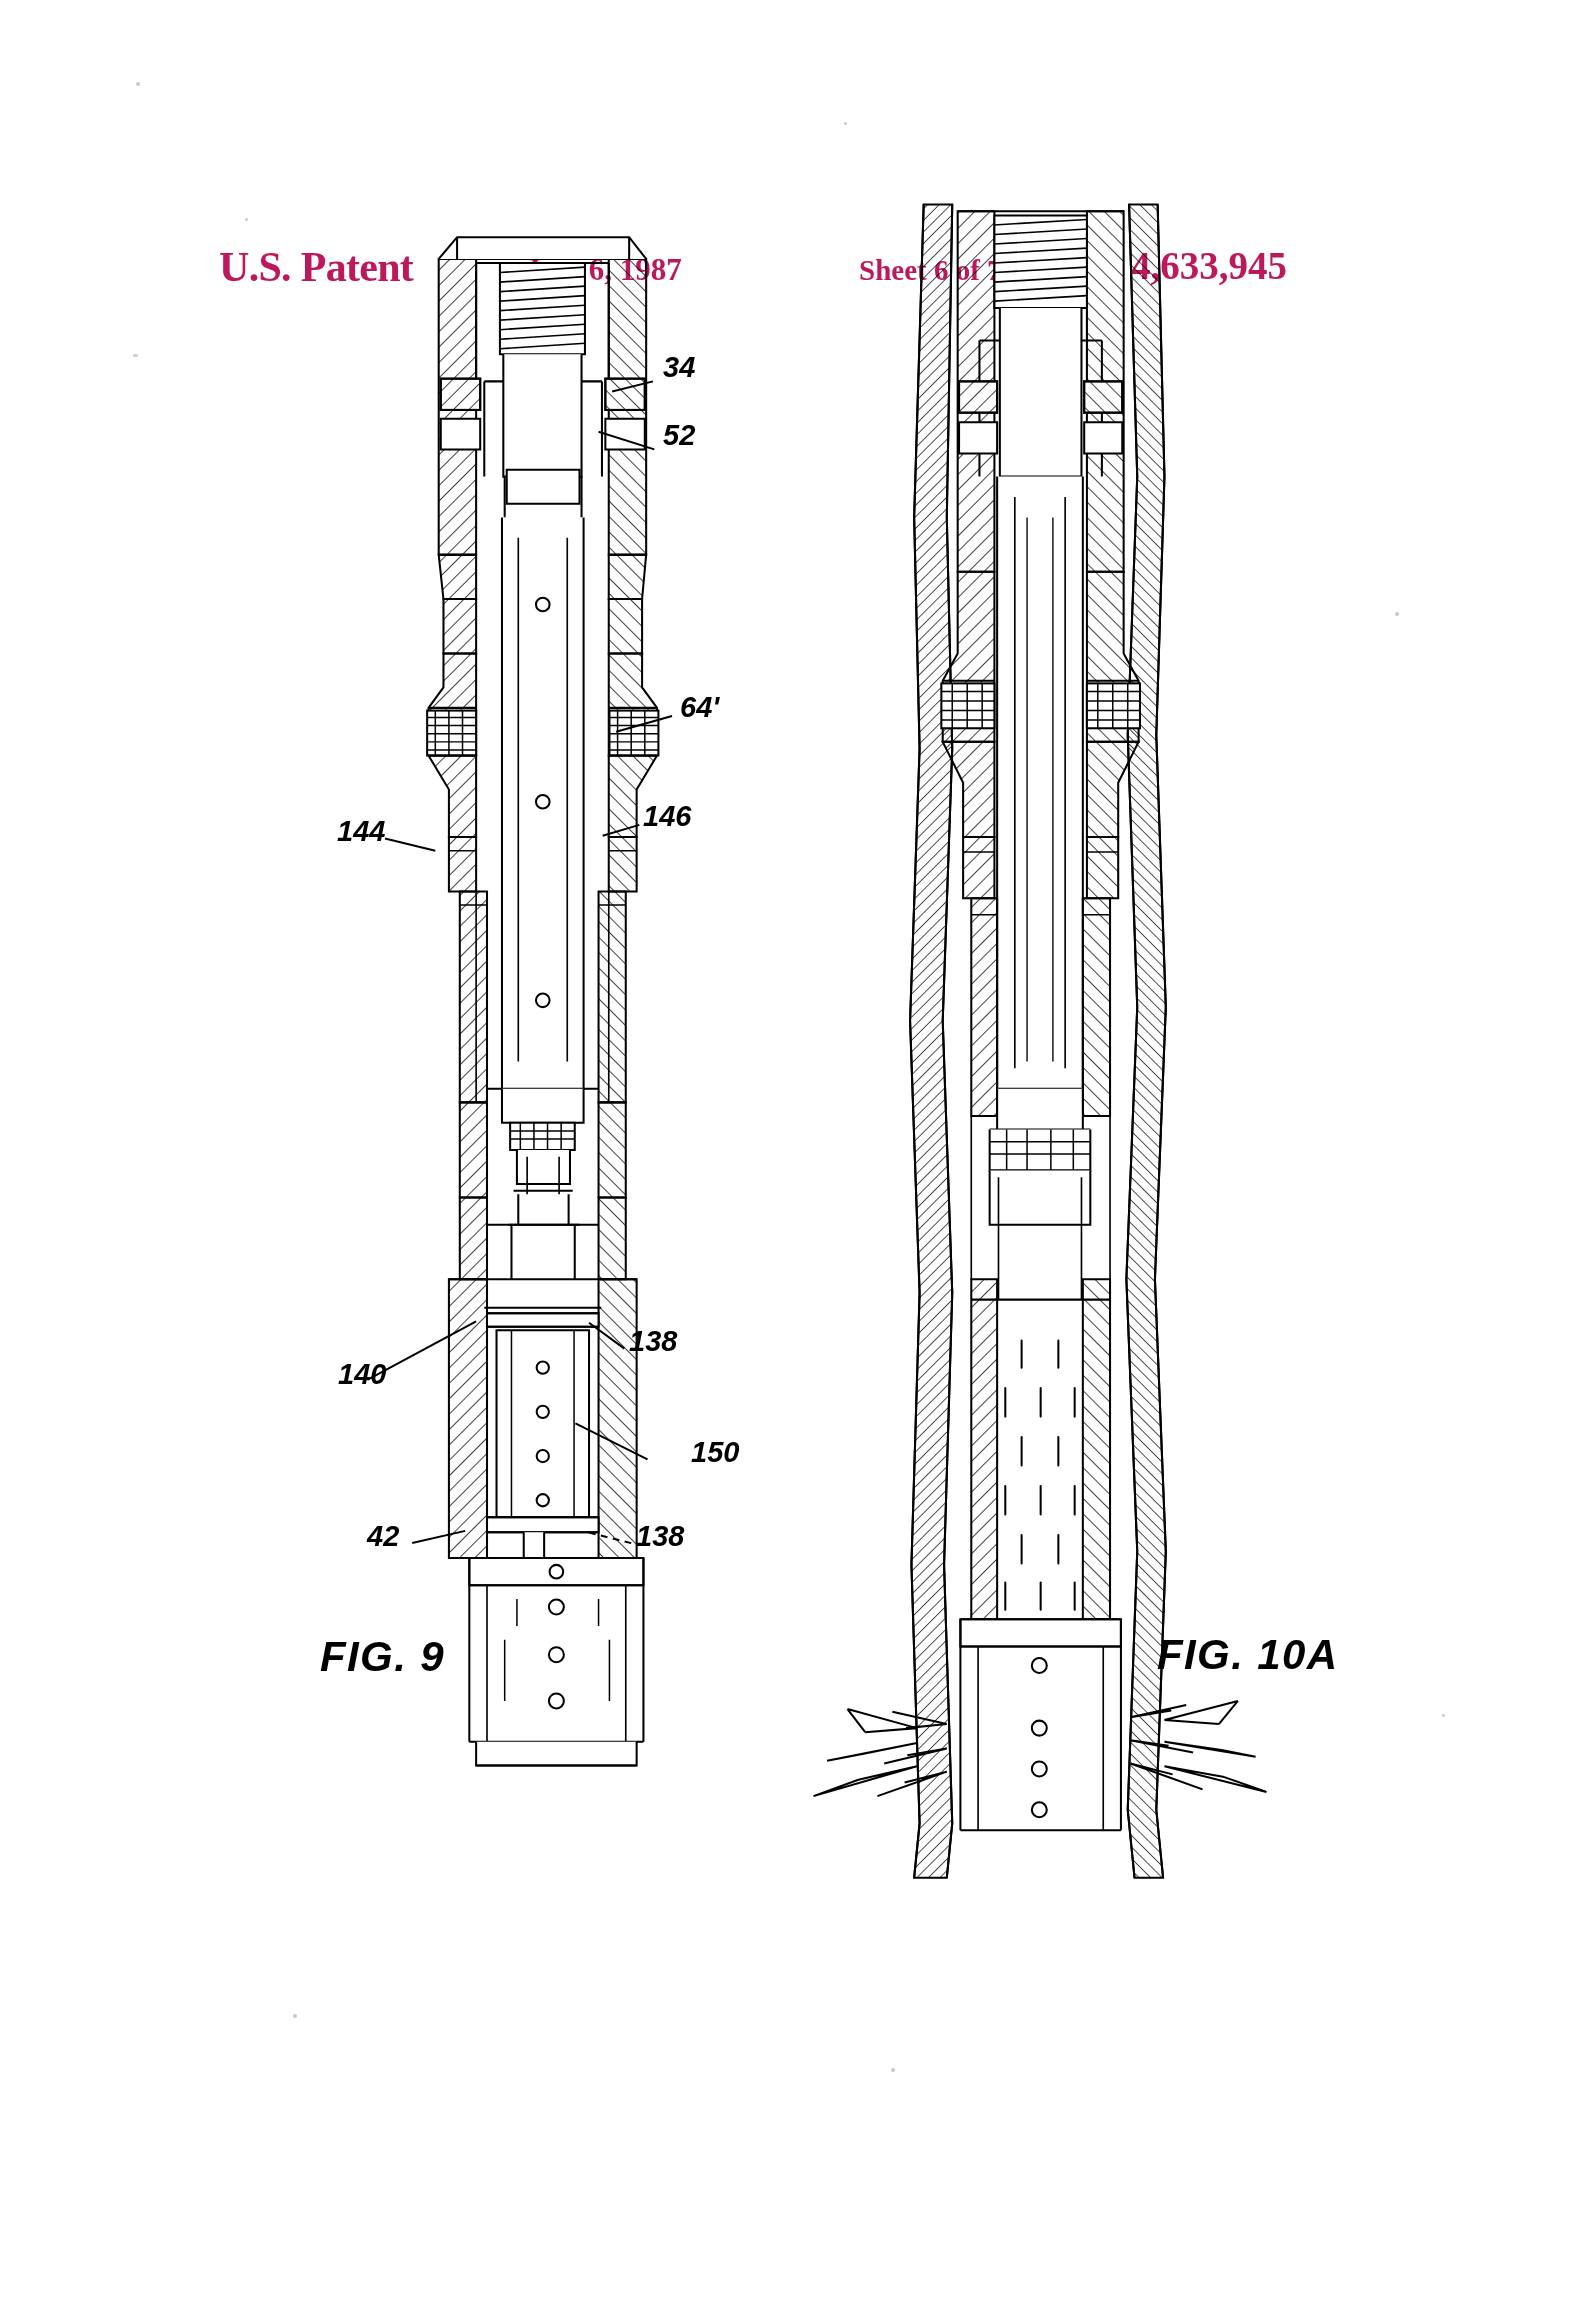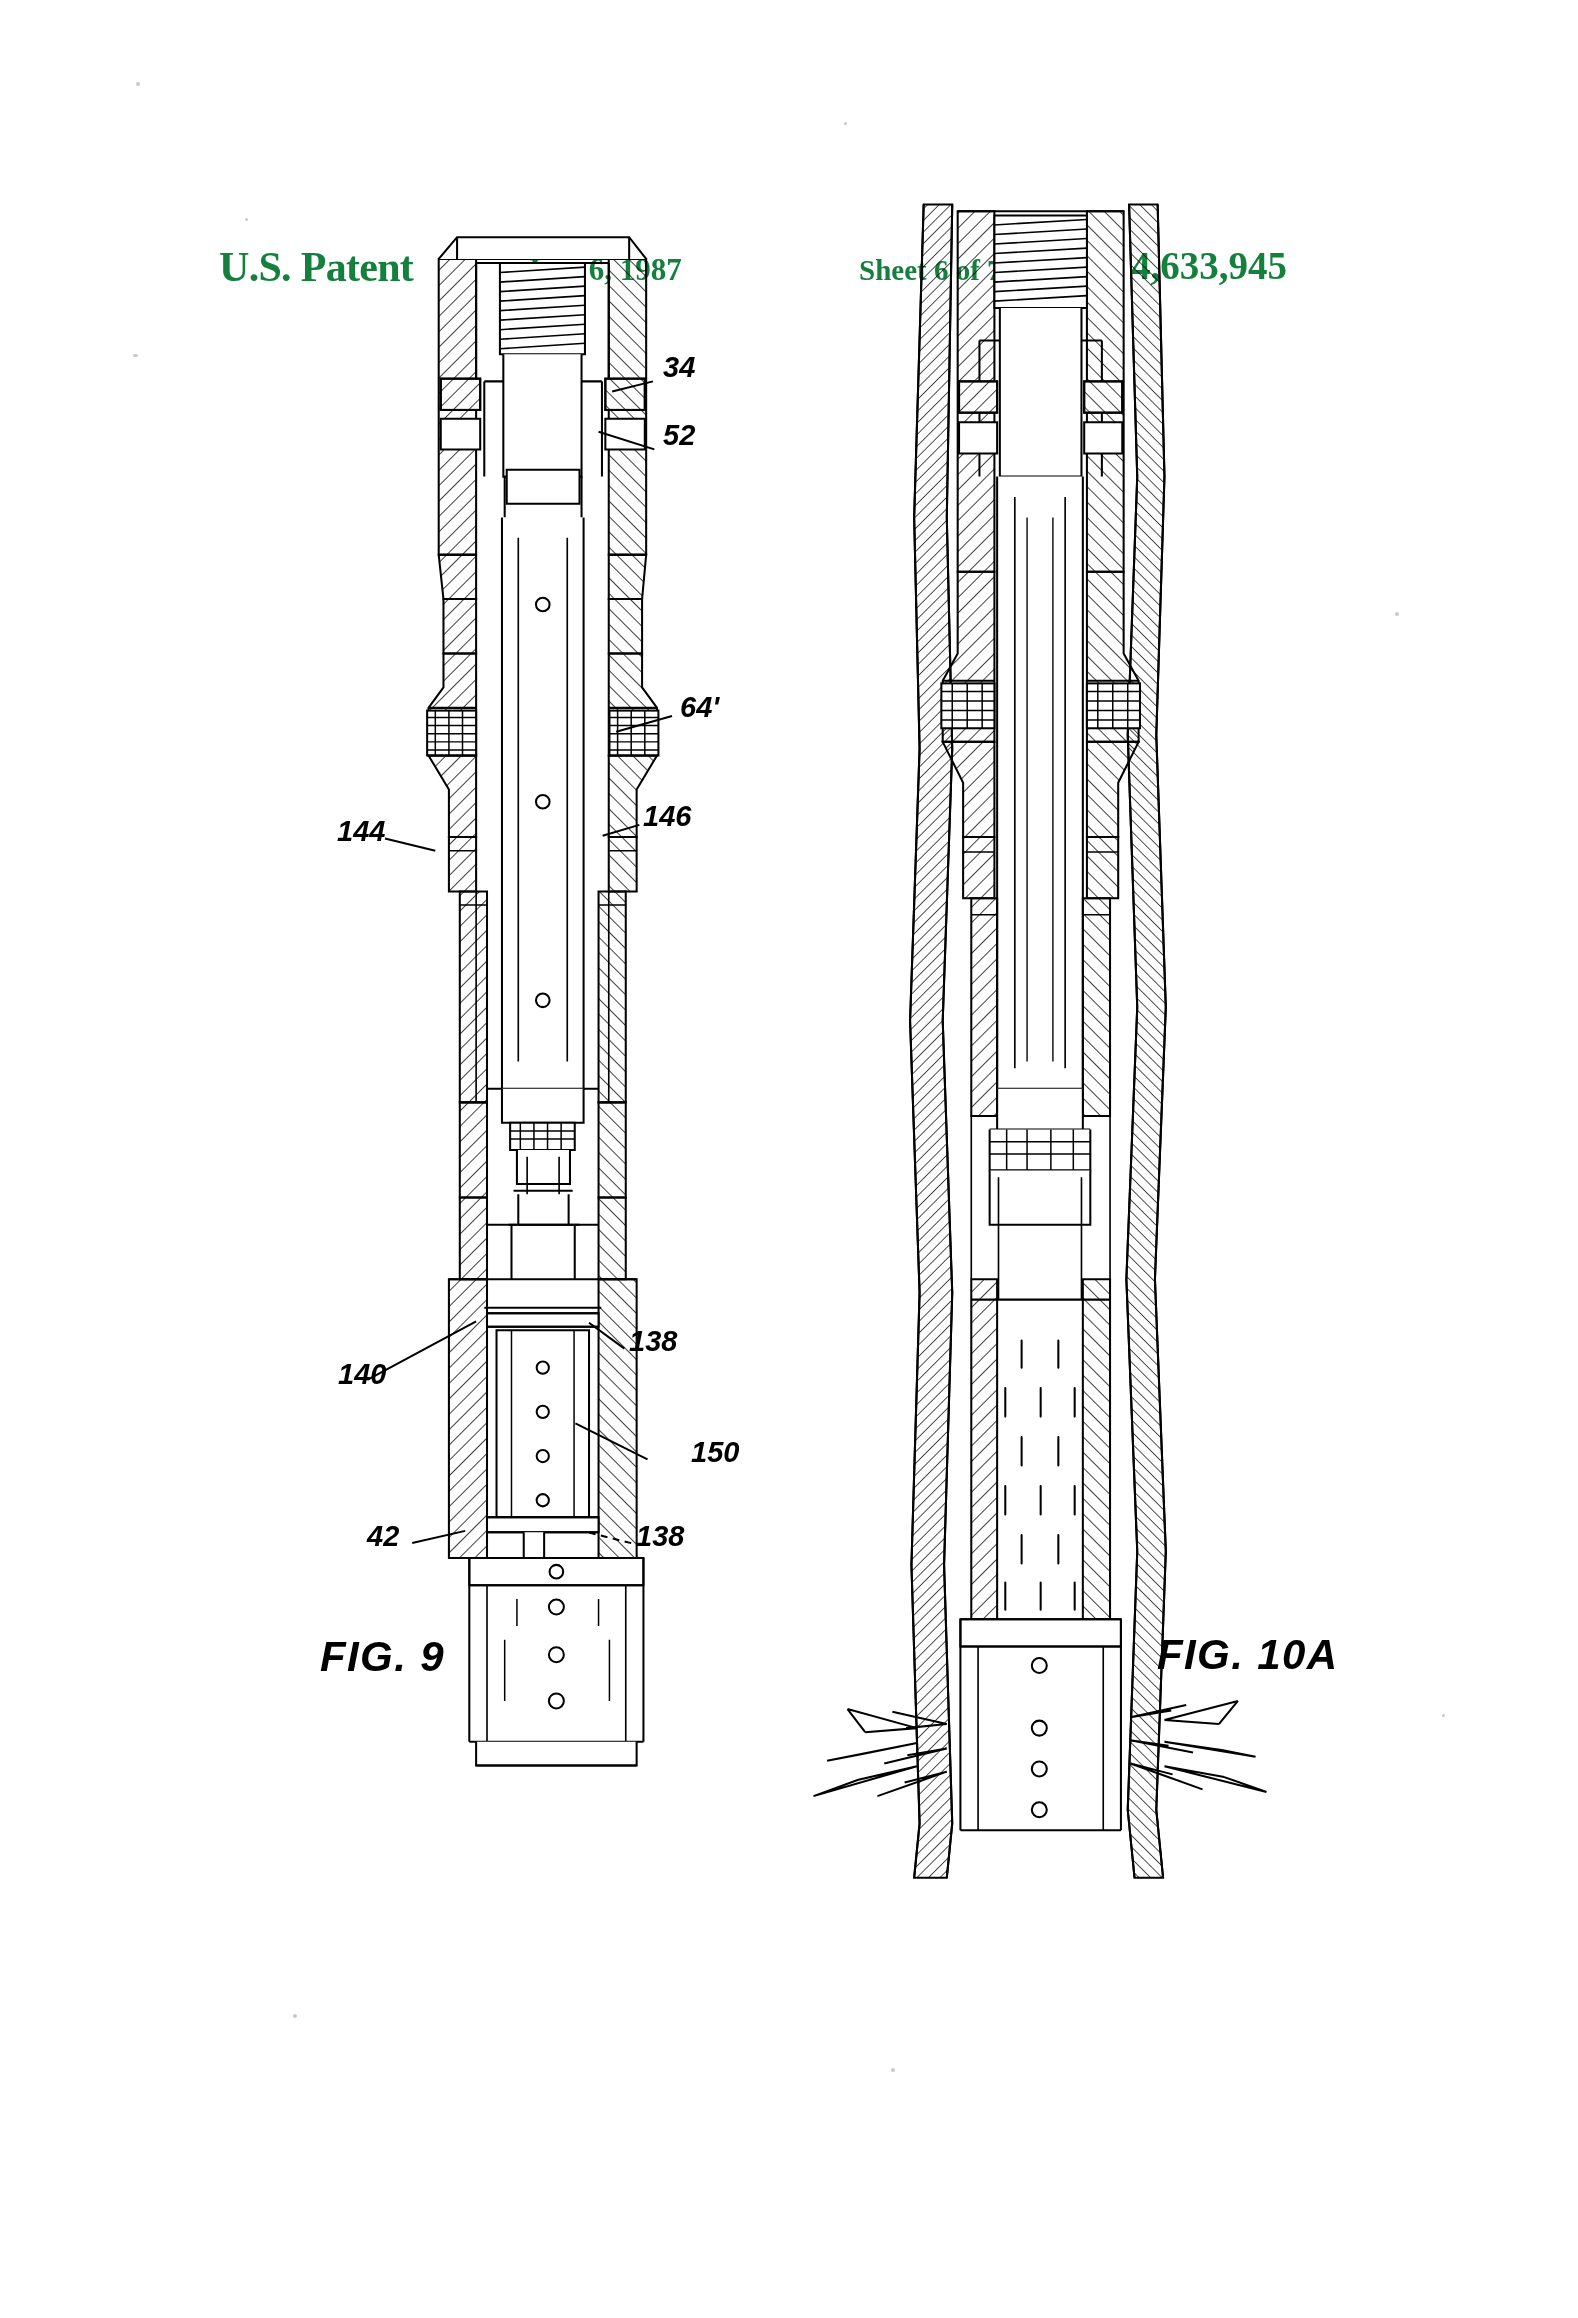--- a/index.html
+++ b/index.html
@@ -20,21 +20,21 @@
   #patent-header {
     position: absolute;
     top: 119px;
     left: 0;
     width: 1578px;
     height: 61px;
   }
   .hdr-item {
     position: absolute;
     white-space: nowrap;
-    color: #15803d;
+    color: #be185d;
   }
   #hdr-office {
     left: 219px;
     top: 124px;
     font-size: 42px;
     font-weight: bold;
     letter-spacing: -0.7px;
   }
   #hdr-date {
     left: 525px;

